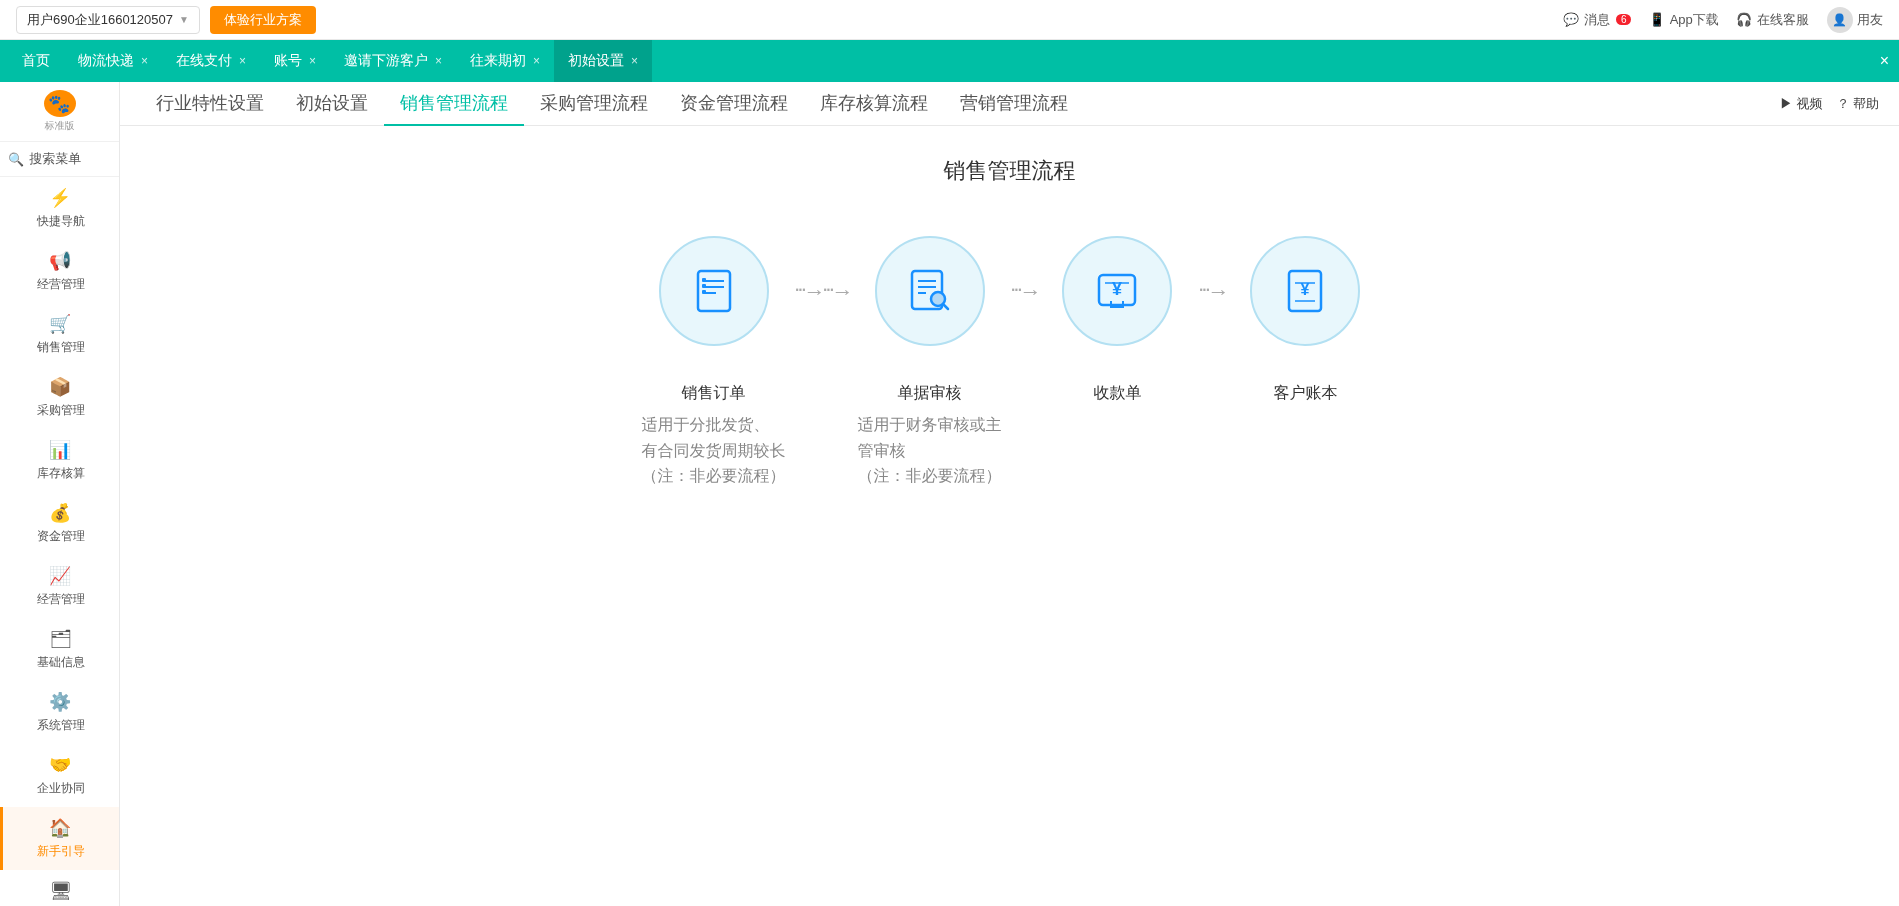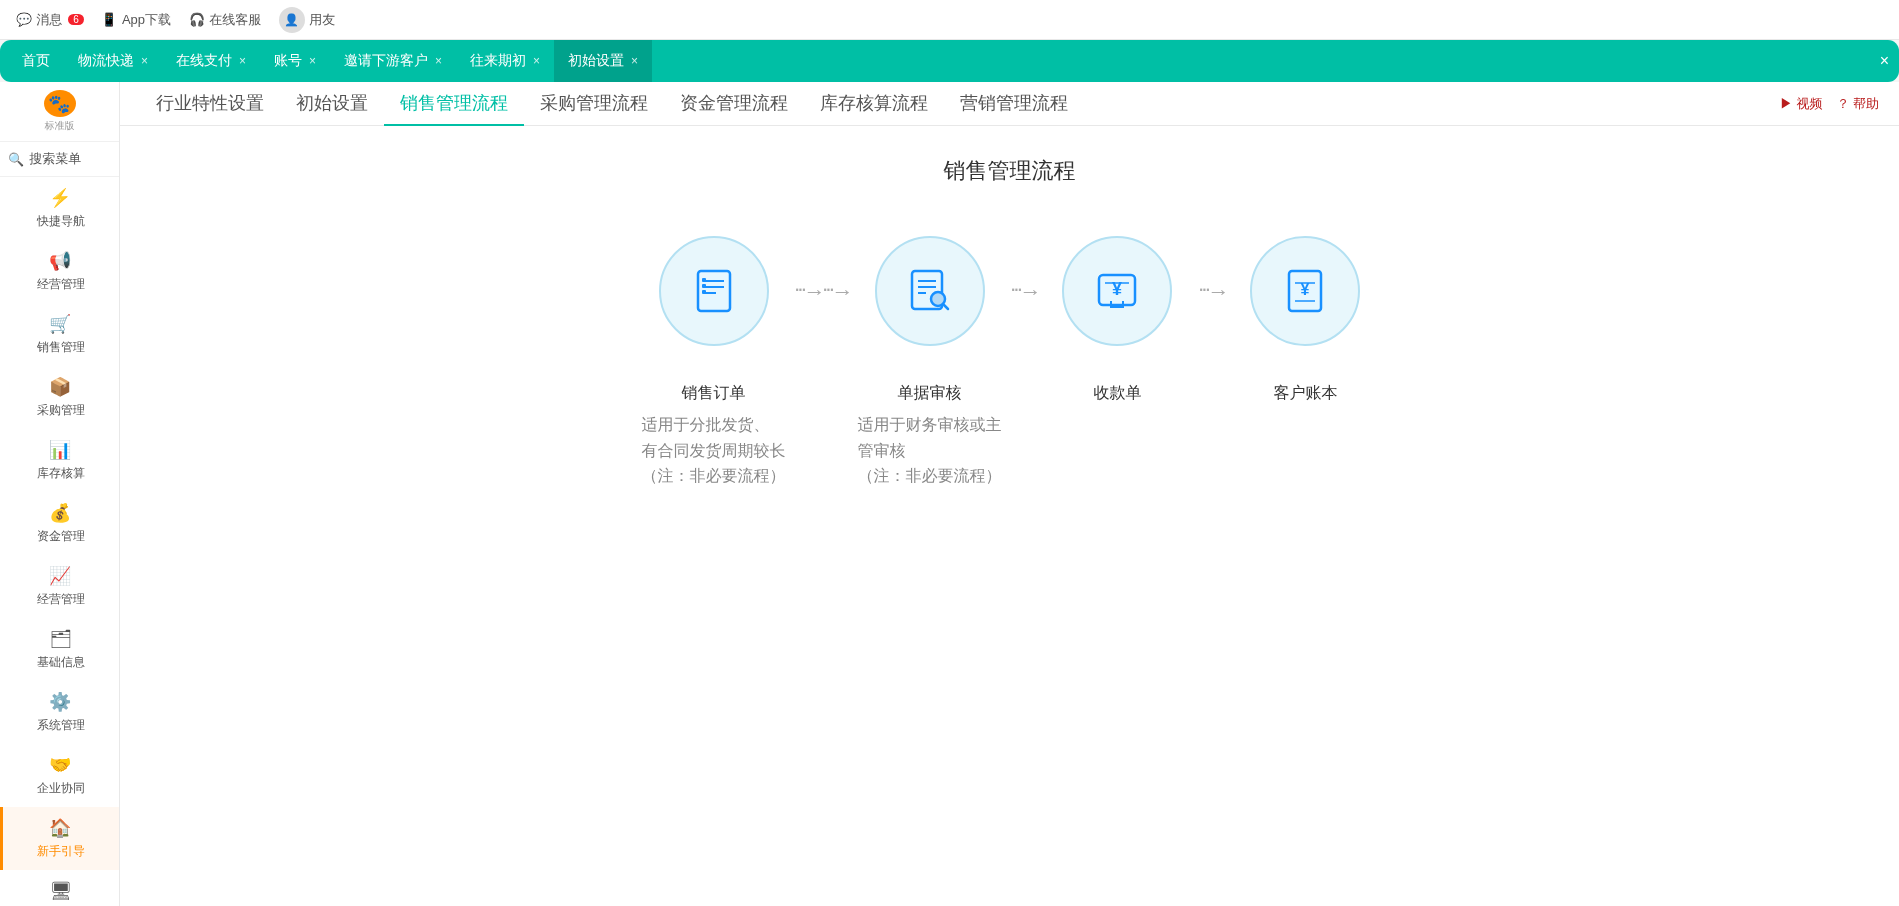--- a/index.html
+++ b/index.html
@@ -36,21 +36,20 @@
 
     
     .nav-bar {
       height: 42px;
       background: #00bfa5;
       display: flex;
       align-items: center;
       padding: 0 8px;
       flex-shrink: 0;
       position: relative;
-      border-radius: 11px;
     }
     .nav-item {
       padding: 0 14px;
       height: 42px;
       display: flex;
       align-items: center;
       color: #fff;
       cursor: pointer;
       font-size: 14px;
       white-space: nowrap;
@@ -136,21 +135,21 @@
       height: 44px;
       display: flex;
       align-items: center;
       cursor: pointer;
       color: #555;
       font-size: 18px;
       border-bottom: 2px solid transparent;
       white-space: nowrap;
     }
     .sub-nav-item.active { color: #00bfa5; border-bottom-color: #00bfa5; }
-    .sub-nav-right { margin-left: auto; display: flex; align-items: flex-end; gap: 14px; font-size: 13px; color: #b91c1c; cursor: pointer; }
+    .sub-nav-right { margin-left: auto; display: flex; align-items: flex-end; gap: 14px; font-size: 13px; color: #404040; cursor: pointer; }
 
     
     .flow-content {
       flex: 1;
       overflow-y: auto;
       padding: 30px 20px;
       display: flex;
       flex-direction: column;
       align-items: center;
     }
@@ -205,20 +204,27 @@
       color: #aaa;
       font-size: 22px;
       flex-shrink: 0;
       letter-spacing: -4px;
     }
   </style>
 </head>
 <body>
 
 <div class="top-bar">
+  <div class="top-bar-left">
+    <div class="user-selector">
+      <span>用户690企业1660120507</span>
+      <span class="chevron">▼</span>
+    </div>
+    <button class="trial-btn">体验行业方案</button>
+  </div>
   <div class="top-bar-right">
     <div class="icon-item">
       <span>💬</span>
       <span>消息</span>
       <span class="badge">6</span>
     </div>
     <div class="icon-item">
       <span>📱</span>
       <span>App下载</span>
     </div>

